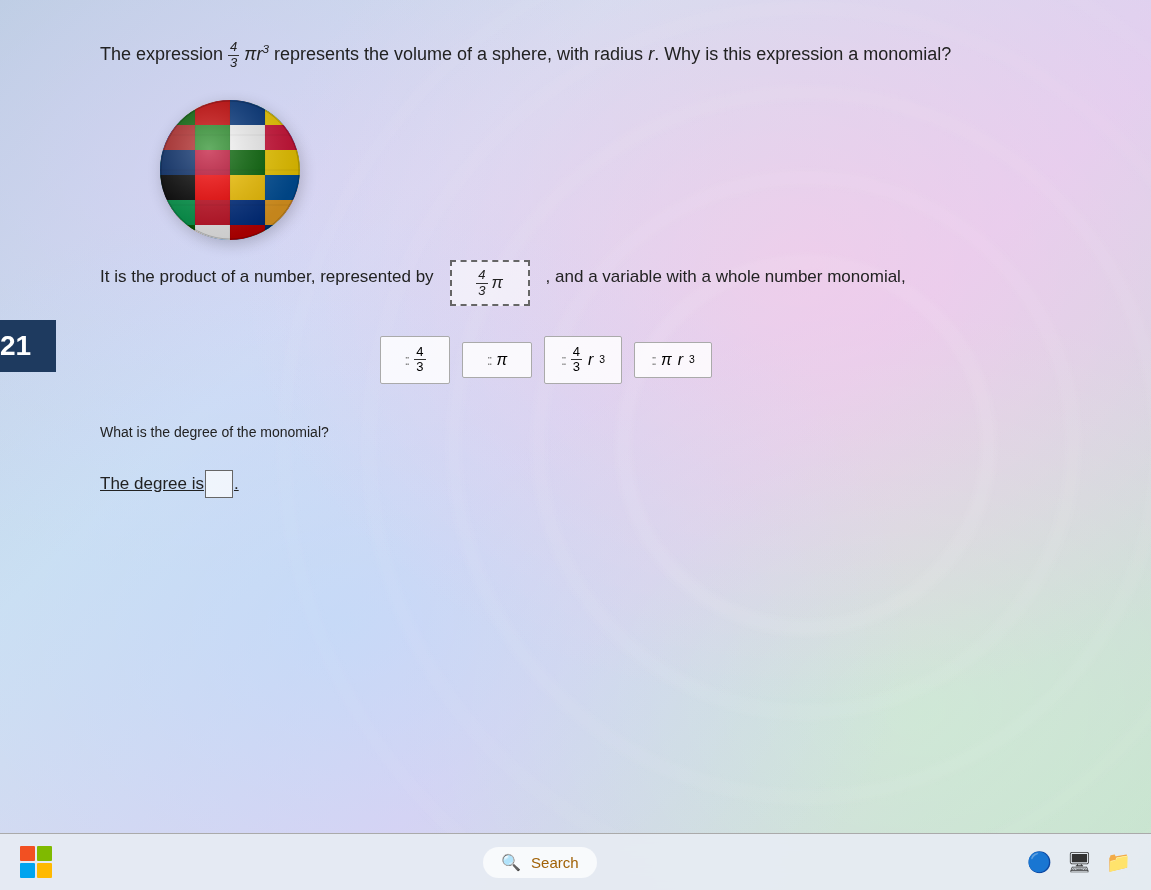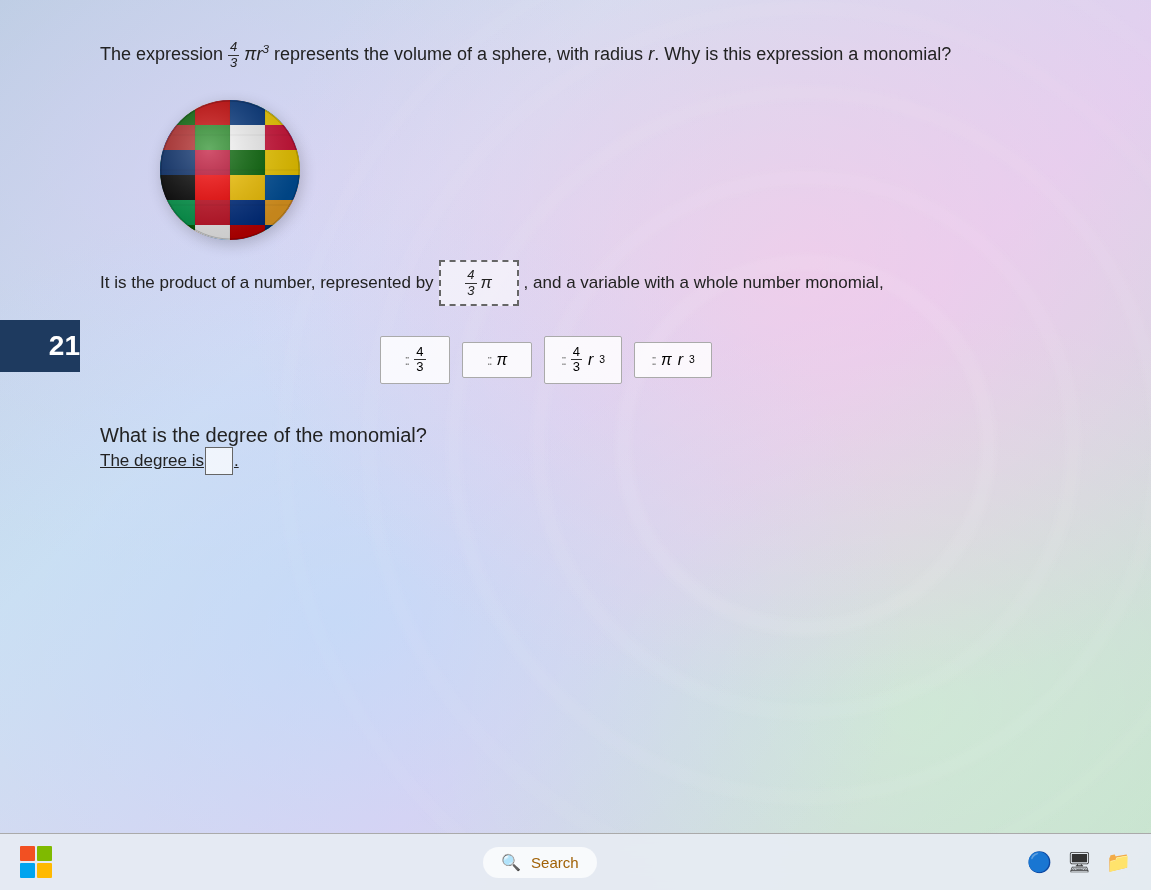--- a/index.html
+++ b/index.html
@@ -94,35 +94,34 @@
     }
 
     .number-badge {
       position: absolute;
       left: 0;
       top: 320px;
       background: #1e3a5f;
       color: white;
       font-size: 28px;
       font-weight: bold;
-      width: 80px;
+      width: 56px;
       height: 52px;
       display: flex;
       align-items: center;
-      justify-content: flex-end;
+      justify-content: flex-start;
     }
 
     .answer-line {
       font-size: 17px;
       color: #222;
       margin-bottom: 30px;
       display: flex;
-      align-items: center;
       flex-wrap: wrap;
-      gap: 5px;
+      gap: 16px;
       line-height: 2;
       margin-top: 10px;
     }
 
     .highlighted-box {
       display: inline-flex;
       align-items: center;
       justify-content: center;
       border: 2px dashed #666;
       background: rgba(255,255,255,0.6);
@@ -173,22 +172,23 @@
       justify-content: center;
     }
 
     .drag-dots {
       color: #888;
       font-size: 14px;
       letter-spacing: -2px;
     }
 
     .sub-question {
-      font-size: 20px;
+      font-size: 14px;
       color: #222;
+      margin-bottom: 30px;
     }
 
     .degree-answer {
       font-size: 17px;
       color: #222;
       display: flex;
       align-items: center;
       gap: 1px;
       margin-bottom: 20px;
       text-decoration: underline;

